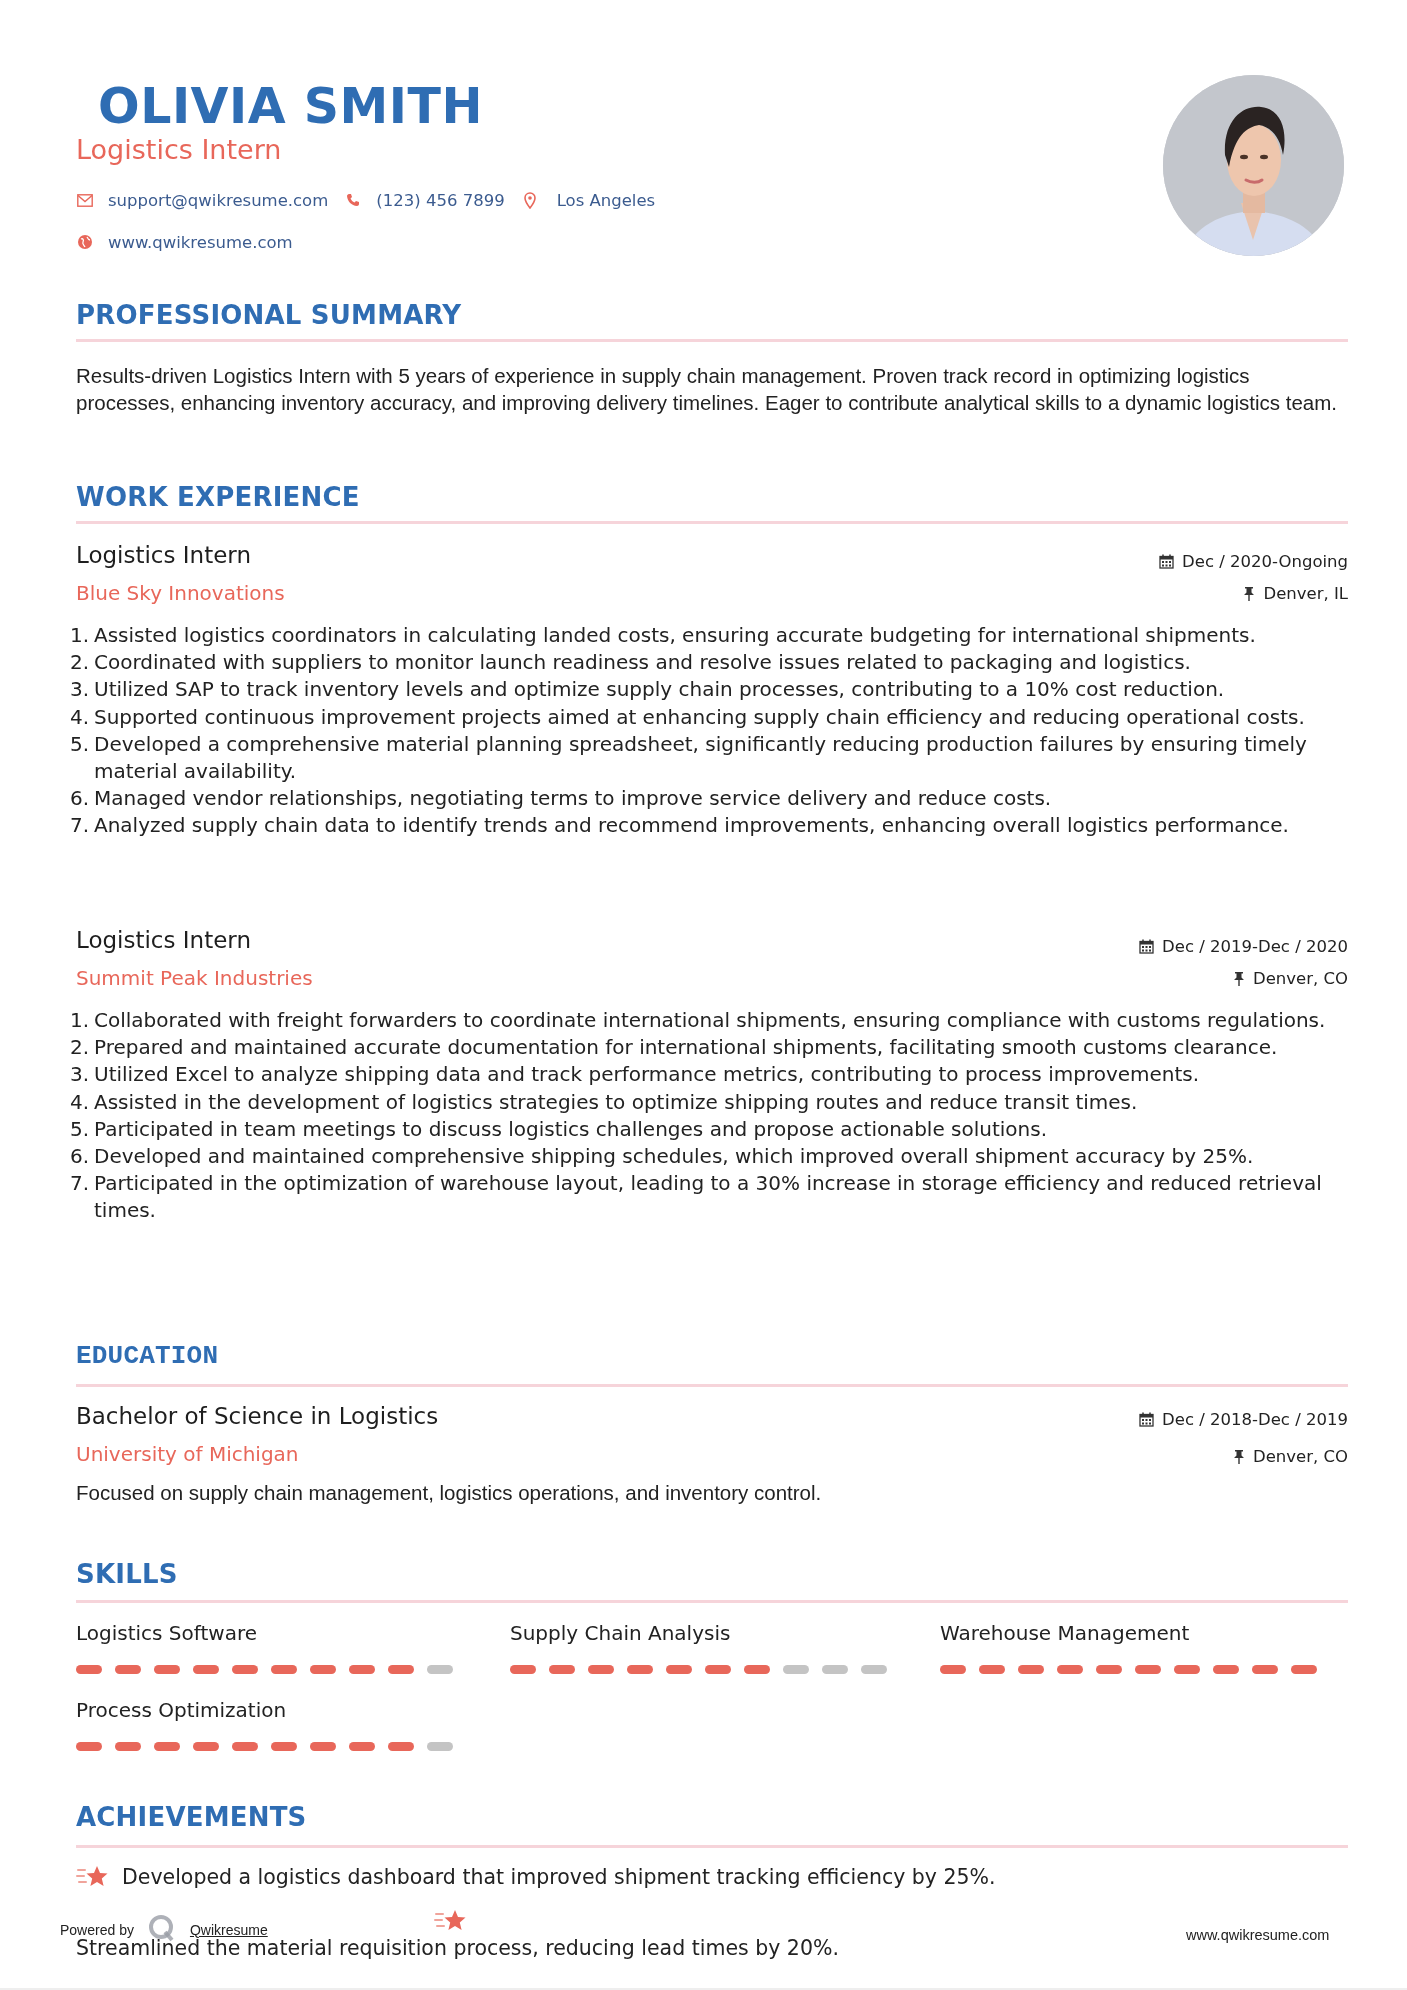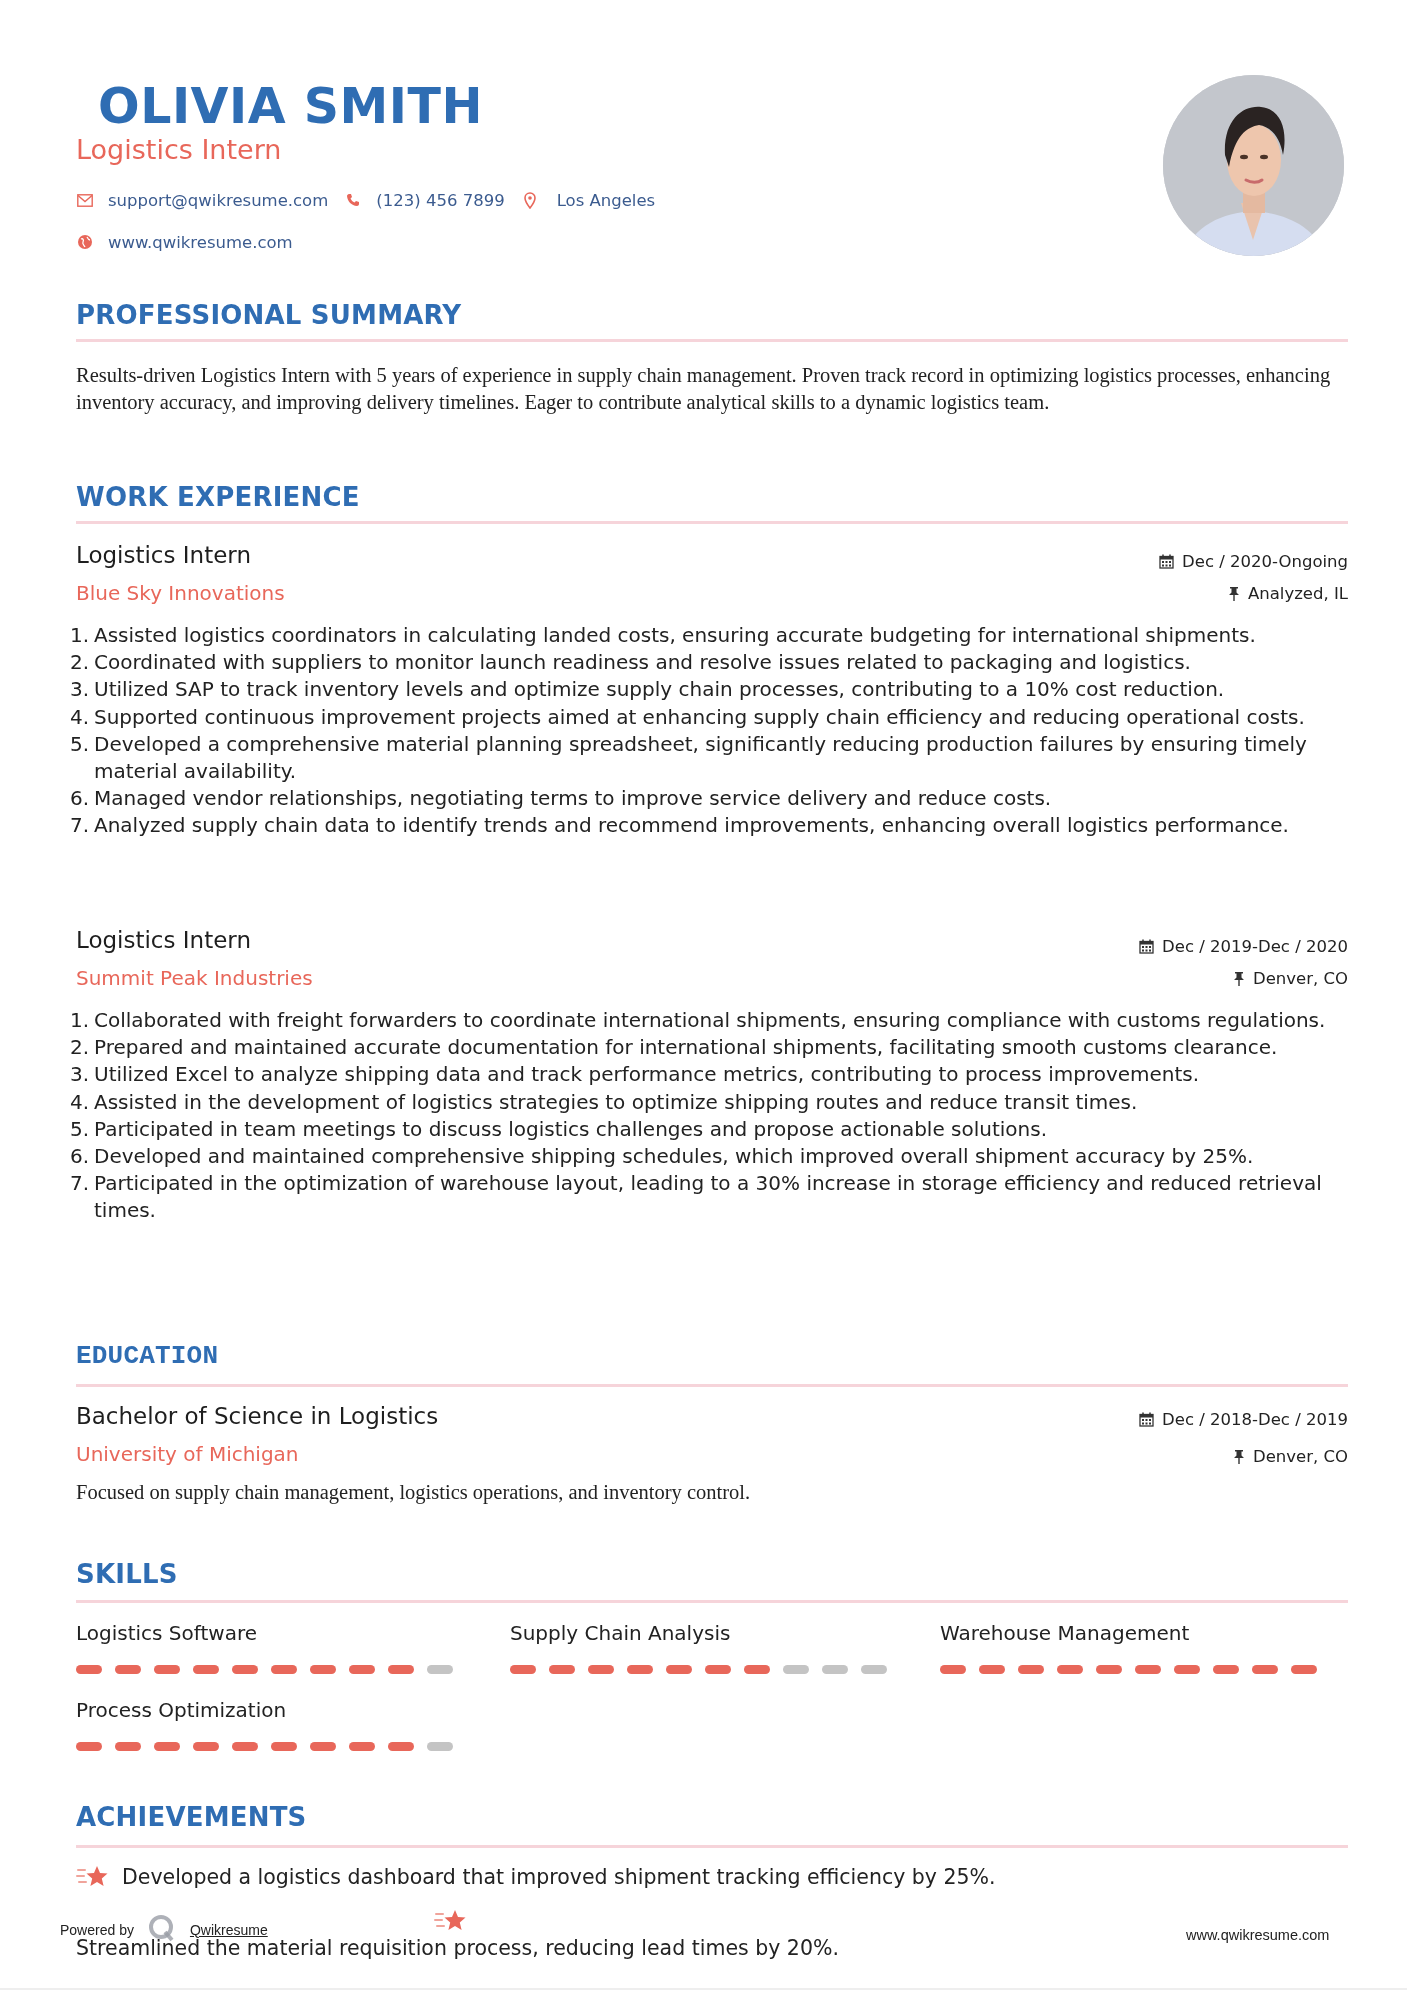--- a/index.html
+++ b/index.html
@@ -8,21 +8,21 @@
   .page { position: absolute; left: 0; top: 0; width: 1407px; height: 1990px; background: #fff; border-bottom: 2px solid #eeeeee; }
   .abs { position: absolute; }
   .name { left: 74px; top: 78px; font-size: 49px; font-weight: bold; color: #2f6db3; letter-spacing: 0.5px; font-family: "DejaVu Sans", sans-serif; margin-left: 24px; }
   .jobtitle { left: 76px; top: 134px; font-size: 27px; color: #e8675a; font-family: "DejaVu Sans", sans-serif; font-weight: normal; }
   .contact { display: flex; align-items: center; font-size: 16.5px; color: #3b5b8f; font-family: "DejaVu Sans", sans-serif; height: 22px; }
   .contact .ic { width: 18px; height: 18px; display: inline-flex; align-items: center; justify-content: center; margin-right: 14px; color: #e8675a; }
   .contact .txt { margin-right: 16px; }
   .photo { left: 1163px; top: 75px; width: 181px; height: 181px; border-radius: 50%; overflow: hidden; background: #c5c8cd; }
   .sec-h { left: 76px; font-size: 26px; font-weight: bold; color: #2f6db3; font-family: "DejaVu Sans", sans-serif; letter-spacing: 0.2px; }
   .rule { left: 76px; width: 1272px; height: 3px; background: #f6d4da; }
-  .para { left: 76px; width: 1272px; font-size: 20.5px; line-height: 27px; color: #222; font-family: Liberation Serif, serif; }
+  .para { left: 76px; width: 1272px; font-size: 20.5px; line-height: 27px; color: #222; font-family: Liberation Sans, sans-serif; }
   .item-title { left: 76px; font-size: 23px; color: #1e1e1e; font-family: "DejaVu Sans", sans-serif; }
   .item-sub { left: 76px; font-size: 20px; color: #e8675a; font-family: "DejaVu Sans", sans-serif; }
   .meta { right: 59px; font-size: 16.5px; color: #222; font-family: "DejaVu Sans", sans-serif; display: flex; align-items: center; }
   .meta .mi { margin-right: 8px; display: inline-flex; }
   ol.bul { left: 76px; width: 1272px; font-size: 20px; line-height: 27.2px; color: #222; font-family: "DejaVu Sans", sans-serif; list-style: none; }
   ol.bul li { position: relative; padding-left: 18px; }
   ol.bul li .num { position: absolute; left: -6px; top: 0; }
   .skill-label { font-size: 20px; color: #222; font-family: "DejaVu Sans", sans-serif; }
   .bar { display: flex; gap: 13px; }
   .seg { width: 26px; height: 9px; border-radius: 5px; background: #e8675a; }
@@ -118,21 +118,21 @@
     <span>Dec / 2020-Ongoing</span>
   </div>
   <div class="abs item-sub" style="top:581px;">Blue Sky Innovations</div>
   <div class="abs meta" style="top:584px;">
     <span class="mi">
       <svg width="12" height="15" viewBox="0 0 12 15">
           <path d="M2 1 H10 V2.5 H8.5 V6.5 L11 9 H1 L3.5 6.5 V2.5 H2 Z" fill="#333"></path>
           <rect x="5.3" y="9" width="1.4" height="6" fill="#333"></rect>
         </svg>
     </span>
-    <span>Analyzed, IL</span>
+    <span>Denver, IL</span>
   </div>
   <ol class="abs bul" style="top:622px;">
     <li><span class="num">1.</span><span>Assisted logistics coordinators in calculating landed costs, ensuring accurate budgeting for international shipments.</span></li>
     <li><span class="num">2.</span><span>Coordinated with suppliers to monitor launch readiness and resolve issues related to packaging and logistics.</span></li>
     <li><span class="num">3.</span><span>Utilized SAP to track inventory levels and optimize supply chain processes, contributing to a 10% cost reduction.</span></li>
     <li><span class="num">4.</span><span>Supported continuous improvement projects aimed at enhancing supply chain efficiency and reducing operational costs.</span></li>
     <li><span class="num">5.</span><span>Developed a comprehensive material planning spreadsheet, significantly reducing production failures by ensuring timely material availability.</span></li>
     <li><span class="num">6.</span><span>Managed vendor relationships, negotiating terms to improve service delivery and reduce costs.</span></li>
     <li><span class="num">7.</span><span>Analyzed supply chain data to identify trends and recommend improvements, enhancing overall logistics performance.</span></li>
   </ol>

